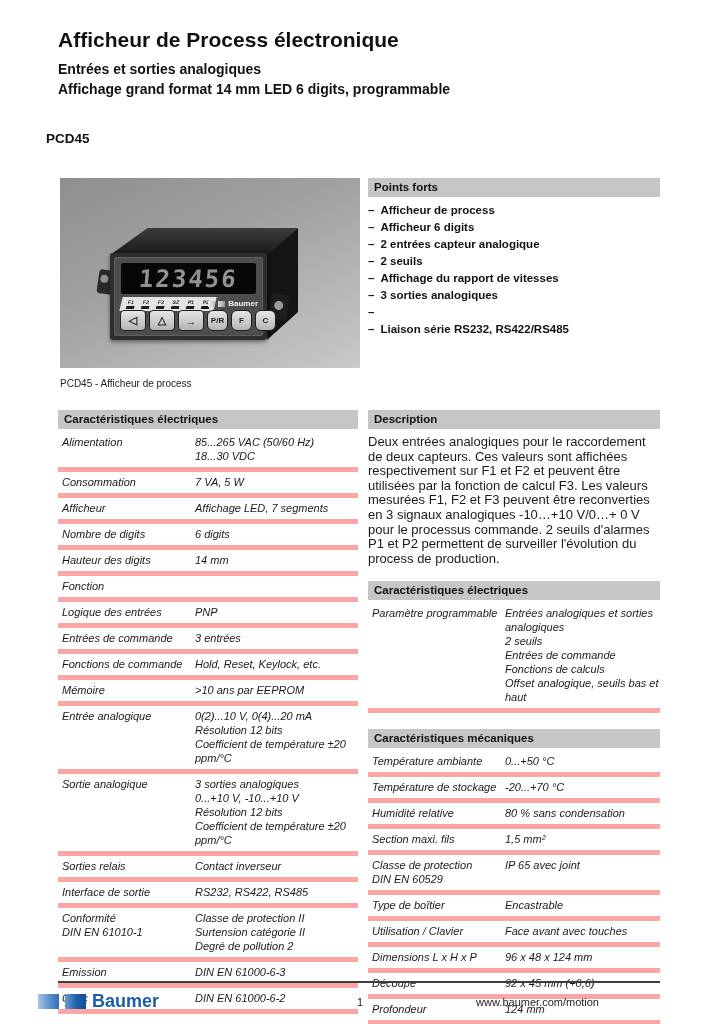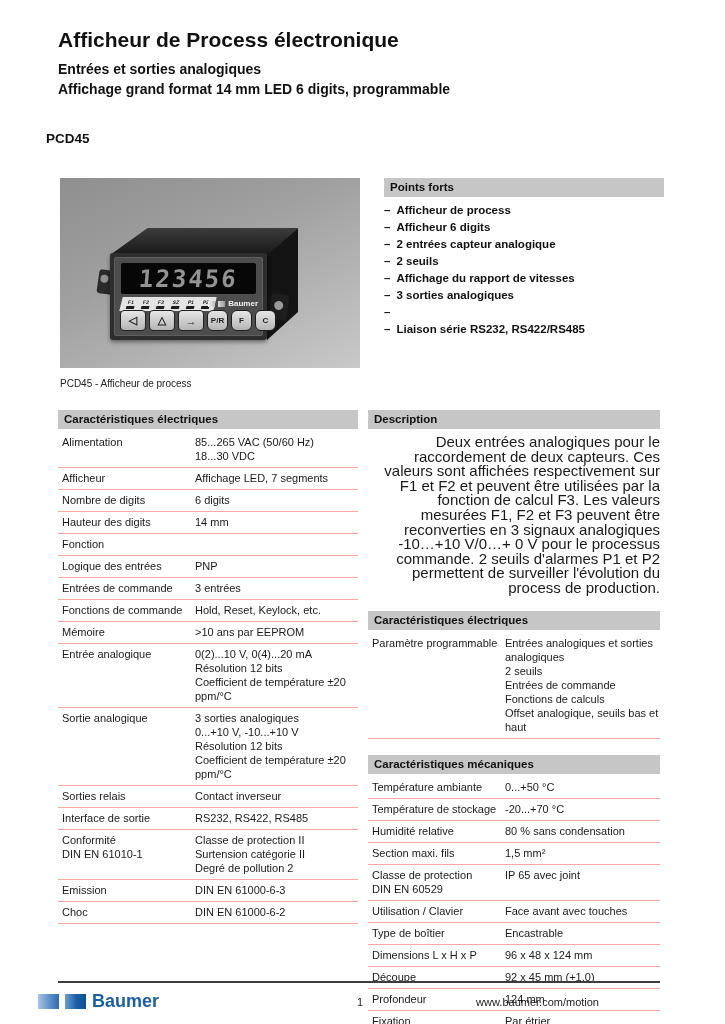--- a/index.html
+++ b/index.html
@@ -47,35 +47,35 @@
        font-weight:bold;color:#222;}
   .key.wide{width:24px;font-size:11px;}
   .key.small{width:19px;font-size:8px;border-radius:6px;}
   .caption{position:absolute;left:60px;top:378px;font-size:10px;color:#222;}
 
   
   .sec-head{background:#c6c6c6;font-size:11.5px;font-weight:bold;color:#111;
             padding:3px 6px 4px 6px;}
 
   
-  .pf{position:absolute;left:384px;top:178px;width:292px;}
+  .pf{position:absolute;left:368px;top:178px;width:292px;}
   .pf-list{margin-top:5px;}
   .pf-item{display:flex;gap:6px;font-size:11.5px;font-weight:bold;line-height:17px;color:#111;}
   .pf-dash{flex:none;}
 
   
   .col-left{position:absolute;left:58px;top:410px;width:300px;}
   .col-right{position:absolute;left:368px;top:410px;width:292px;}
   .spec-table{margin-bottom:0;}
-  .trow{display:flex;border-bottom:1px solid #fca5a5;padding:3px 0 4px 0;
-        font-size:11px;line-height:14px;}
+  .trow{display:flex;border-bottom:5px solid #fca5a5;padding:3px 0 4px 0;
+        font-size:11px;line-height:14px;font-style:italic;}
   .tlabel{flex:none;width:127px;padding-left:4px;padding-right:6px;white-space:pre-line;}
   .tval{flex:1;white-space:pre-line;}
   .spec-table .sec-head{margin-bottom:3px;}
-  .desc-text{font-size:15px;line-height:14.6px;margin-top:6px;margin-bottom:15px;text-align:right;}
+  .desc-text{font-size:13px;line-height:14.6px;margin-top:6px;margin-bottom:15px;}
   .gap-block{height:16px;}
 
   
   .footer-rule{position:absolute;left:58px;top:981px;width:602px;height:2px;background:#3d3d3d;}
   .footer-logo{position:absolute;left:38px;top:991px;display:flex;align-items:center;gap:6px;}
   .logo-bar1{width:21px;height:15px;background:linear-gradient(90deg,#a6c4e8 0%,#5a8cc8 60%,#2f6cb3 100%);}
   .logo-bar2{width:21px;height:15px;background:linear-gradient(90deg,#6d9cd3 0%,#1b5fa8 55%,#114e95 100%);}
   .logo-text{font-size:18px;font-weight:bold;color:#1b5fa8;letter-spacing:0px;}
   .footer-page{position:absolute;left:340px;top:996px;width:40px;text-align:center;font-size:11px;color:#222;}
   .footer-url{position:absolute;top:996px;right:65px;font-size:11px;color:#222;text-align:center;}
@@ -217,20 +217,24 @@
     <div class="spec-table">
       <div class="sec-head">Caractéristiques électriques</div>
       <div>
 
           <div class="trow">
             <div class="tlabel">Alimentation</div>
             <div class="tval">85...265 VAC (50/60 Hz)
 18...30 VDC</div>
           </div>
 
+          <div class="trow">
+            <div class="tlabel">Consommation</div>
+            <div class="tval">7 VA, 5 W</div>
+          </div>
 
 
           <div class="trow">
             <div class="tlabel">Afficheur</div>
             <div class="tval">Affichage LED, 7 segments</div>
           </div>
 
           <div class="trow">
             <div class="tlabel">Nombre de digits</div>
             <div class="tval">6 digits</div>
@@ -358,37 +362,37 @@
             <div class="tval">1,5 mm²</div>
           </div>
 
           <div class="trow">
             <div class="tlabel">Classe de protection
 DIN EN 60529</div>
             <div class="tval">IP 65 avec joint</div>
           </div>
 
           <div class="trow">
+            <div class="tlabel">Type de boîtier</div>
+            <div class="tval">Encastrable</div>
+          </div>
+
+          <div class="trow">
             <div class="tlabel">Utilisation / Clavier</div>
             <div class="tval">Face avant avec touches</div>
           </div>
 
           <div class="trow">
-            <div class="tlabel">Type de boîtier</div>
-            <div class="tval">Encastrable</div>
-          </div>
-
-          <div class="trow">
             <div class="tlabel">Dimensions L x H x P</div>
             <div class="tval">96 x 48 x 124 mm</div>
           </div>
 
           <div class="trow">
             <div class="tlabel">Découpe</div>
-            <div class="tval">92 x 45 mm (+1,0)</div>
+            <div class="tval">92 x 45 mm (+0,6)</div>
           </div>
 
           <div class="trow">
             <div class="tlabel">Profondeur</div>
             <div class="tval">124 mm</div>
           </div>
 
           <div class="trow">
             <div class="tlabel">Fixation</div>
             <div class="tval">Par étrier</div>

